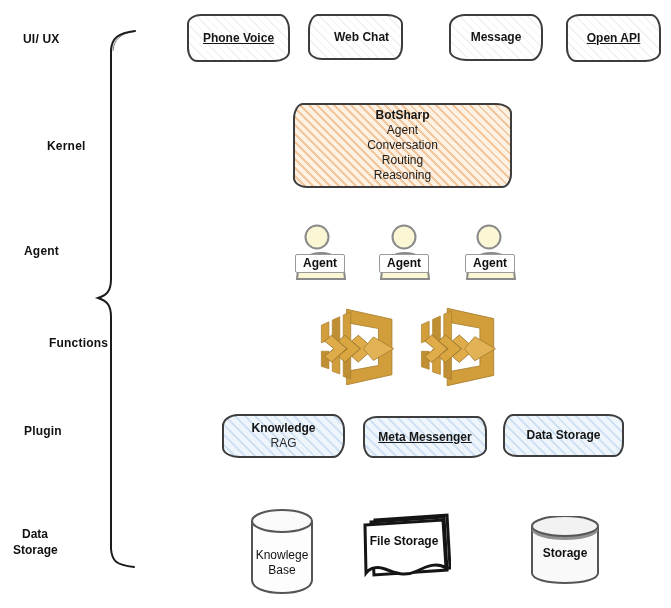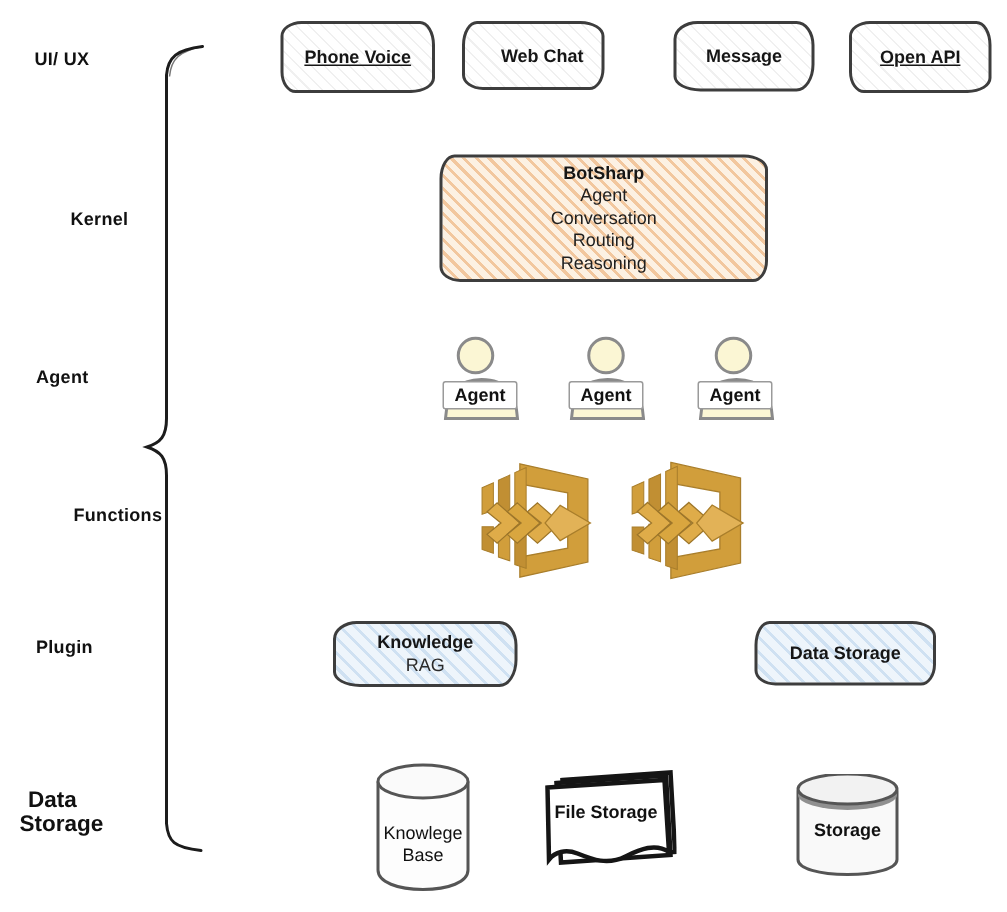--- a/index.html
+++ b/index.html
@@ -4,21 +4,21 @@
 <style>
   html,body{margin:0;padding:0;background:#ffffff;}
   .canvas{
     position:relative;width:671px;height:608px;background:#ffffff;
     font-family:"Liberation Sans",sans-serif;overflow:hidden;
   }
   .row-label{
     position:absolute;font-weight:bold;font-size:12px;color:#111;
     letter-spacing:0.2px;white-space:nowrap;
   }
-  .row-label-2line{position:absolute;font-weight:bold;font-size:15px;color:#111;
+  .row-label-2line{position:absolute;font-weight:bold;font-size:12px;color:#111;
     text-align:center;line-height:16px;}
   .sketch-box{
     position:absolute;border:2px solid #3d3d3d;box-sizing:border-box;
     display:flex;flex-direction:column;align-items:center;justify-content:center;
     text-align:center;color:#161616;
   }
   .r1{border-radius:14px 10px 16px 10px / 10px 16px 10px 14px;text-decoration:underline;}
   .r2{border-radius:10px 16px 10px 14px / 16px 10px 14px 10px;}
   .r3{border-radius:16px 12px 12px 18px / 12px 16px 18px 10px;}
   .hatch-gray{
@@ -137,20 +137,24 @@
     <polygon points="16,36 34,52 16,68 8,61 19,52 8,43" fill="#DFAC49" stroke="#9d762a" stroke-width="1"></polygon>
     <polygon points="32,36 50,52 32,68 24,61 35,52 24,43" fill="#D9A63F" stroke="#9d762a" stroke-width="1"></polygon>
     <polygon points="48,36 66,52 48,68 40,61 51,52 40,43" fill="#DFAC49" stroke="#9d762a" stroke-width="1"></polygon>
     <polygon points="66,38 90,52 66,66 54,52" fill="#E2B257" stroke="#A97E2B" stroke-width="1"></polygon>
   </svg>
 
   <div class="sketch-box hatch-blue r3" style="left:222px;top:414px;width:123px;height:44px;">
     <div class="box-title">Knowledge</div>
     <div class="box-sub">RAG</div>
   </div>
+  <div class="sketch-box hatch-blue r1" style="left:363px;top:416px;width:124px;height:42px;">
+    <div class="box-title">Meta Messenger</div>
+    <div class="box-sub"></div>
+  </div>
   <div class="sketch-box hatch-blue r2" style="left:503px;top:414px;width:121px;height:43px;">
     <div class="box-title">Data Storage</div>
     <div class="box-sub"></div>
   </div>
 
   <div style="position:absolute;left:250px;top:508px;width:64px;height:86px;">
     <svg width="64" height="86" viewBox="0 0 64 86">
       <path d="M2,13 L2,72 C2,80 15,85 32,85 C49,85 62,80 62,72 L62,13" fill="#fdfdfd" stroke="#555" stroke-width="2"></path>
       <ellipse cx="32" cy="13" rx="30" ry="11" fill="#fafafa" stroke="#555" stroke-width="2"></ellipse>
     </svg>

